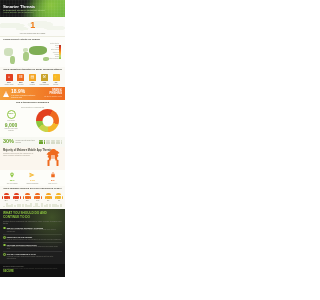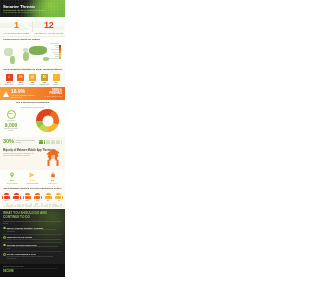--- a/index.html
+++ b/index.html
@@ -238,24 +238,20 @@
     <div class="title">Smarter Threats</div>
     <div class="subtitle">Cybersecurity Trends &amp; Intelligence Report</div>
     <div class="subtitle2">Annual Security Threat Landscape</div>
   </div>
 
   <div class="hero">
     <div class="mapfade"></div>
     <div class="hero-cell divider">
       <div class="hero-num orange">1</div>
       <div class="hero-label">MILLION IDENTITIES EXPOSED</div>
-    </div>
-    <div class="hero-cell">
-      <div class="hero-num red">12</div>
-      <div class="hero-label">NEW ZERO-DAY VULNERABILITIES</div>
     </div>
   </div>
 
   <div class="mapsec">
     <div class="band-title">Global Threat Activity by Region</div>
     <div class="mapwrap">
       <div class="continent" style="left:1px;top:5px;width:9px;height:8px;"></div>
       <div class="continent md" style="left:7px;top:13px;width:5px;height:8px;"></div>
       <div class="continent" style="left:20px;top:5px;width:5px;height:4px;"></div>
       <div class="continent md" style="left:20px;top:9px;width:6px;height:9px;"></div>

